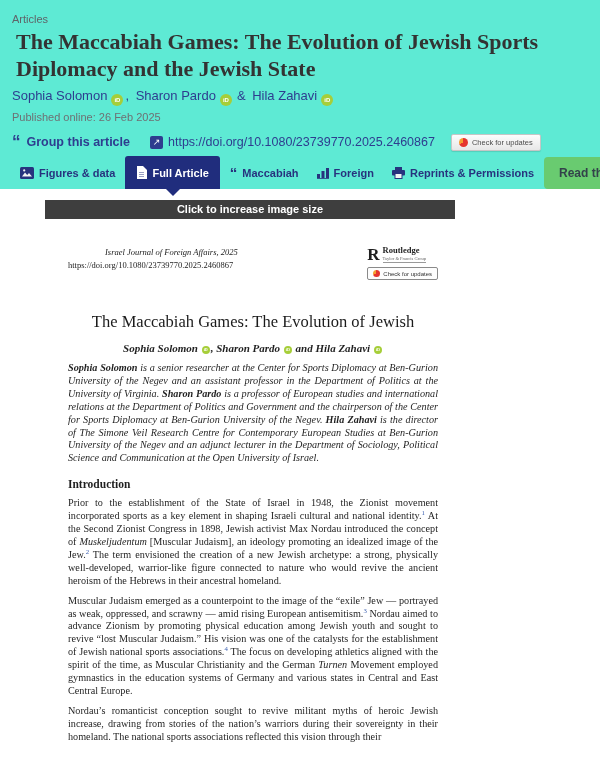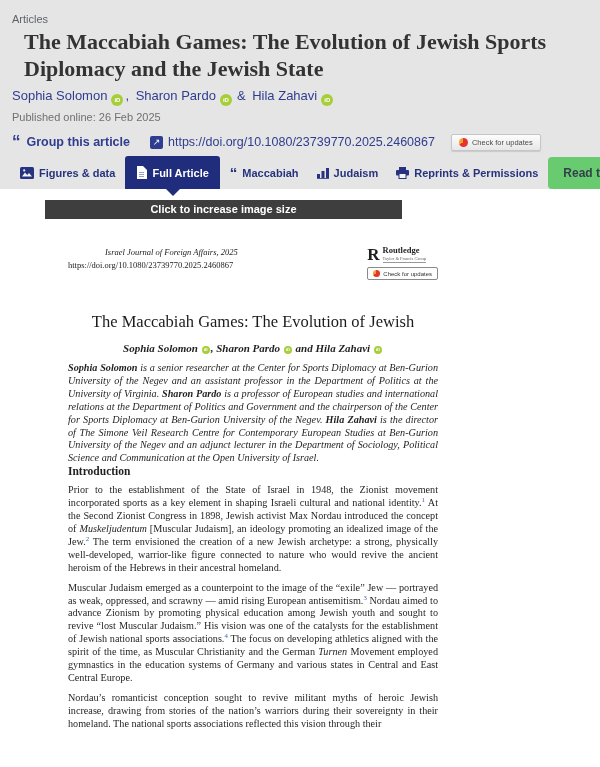--- a/index.html
+++ b/index.html
@@ -3,27 +3,27 @@
 <meta charset="utf-8">
 <style>
   html,body{margin:0;padding:0;}
   body{
     width:600px;height:767px;overflow:hidden;background:#fff;
     font-family:"Liberation Sans",sans-serif;color:#222;
     position:relative;
   }
   
   .topbar{
-    background:#e5e5e5;height:189px;box-sizing:border-box;
+    background:#5eead4;height:189px;box-sizing:border-box;
     padding:13px 12px 0 12px;display:flex;flex-direction:column;
   }
   .eyebrow{font-size:11px;color:#5f6368;}
   .page-title{
     font-family:"Liberation Serif",serif;font-weight:700;color:#333;
-    font-size:22px;line-height:1.22;margin:4px 0 5px 12px;max-width:584px;
+    font-size:22px;line-height:1.22;margin:4px 0 5px 4px;max-width:584px;
   }
   .authors{font-size:13px;color:#2e3d8f;line-height:16px;}
   .author{color:#2e3d8f;text-decoration:none;cursor:pointer;}
   .orcid{
     display:inline-flex;align-items:center;justify-content:center;
     width:12px;height:12px;border-radius:50%;background:#a6ce39;color:#fff;
     font-size:6px;font-weight:700;vertical-align:-2px;margin:0 2px 0 4px;cursor:pointer;
   }
   .sep-comma{margin-right:3px;}
   .sep-amp{margin:0 3px;}
@@ -62,21 +62,21 @@
   .tab svg{flex-shrink:0;}
   .tab .quote-glyph{font-size:15px;line-height:6px;margin:0;}
   .read-btn{
     margin-left:auto;background:#69cb70;color:#33424a;border:none;cursor:pointer;
     font-family:"Liberation Sans",sans-serif;font-weight:700;font-size:12px;
     padding:9px 15px;border-radius:4px;white-space:nowrap;
   }
   
   .content{background:#fff;padding-top:11px;}
   .img-caption-bar{
-    margin-left:45px;width:357px;background:#3e3e3e;color:#fff;
+    margin-left:45px;width:410px;background:#3e3e3e;color:#fff;
     font-size:11px;font-weight:700;text-align:center;padding:3px 0 4px;cursor:pointer;
   }
   .pdf{
     margin-left:68px;width:370px;font-family:"Liberation Serif",serif;color:#1f1f1f;
     cursor:pointer;
   }
   .pdf-head{display:flex;justify-content:space-between;margin-top:27px;}
   .pdf-head-left{font-size:8.5px;line-height:1.5;color:#222;}
   .journal-line{font-style:italic;margin-left:37px;}
   .pdf-head-right{text-align:left;}
@@ -98,21 +98,21 @@
     text-align:center;font-size:11px;margin-top:10px;font-weight:700;font-style:italic;
   }
   .seg-orcid{
     display:inline-flex;align-items:center;justify-content:center;
     width:8px;height:8px;border-radius:50%;background:#a6ce39;color:#fff;
     font-size:4px;font-weight:700;font-style:normal;vertical-align:1px;margin:0 1px;
   }
   .pdf-bio{
     margin-top:8px;font-size:10.2px;line-height:12.9px;text-align:justify;font-style:italic;
   }
-  .pdf-h2{font-size:11.5px;font-weight:700;}
+  .pdf-h2{font-size:11.5px;font-weight:700;margin-top:13px;}
   .pdf-para{font-size:10.2px;line-height:12.9px;text-align:justify;margin:7px 0 0 0;}
   .seg-i{font-style:italic;}
   .seg-bi{font-weight:700;font-style:italic;}
   .seg-sup{vertical-align:super;font-size:6.8px;line-height:0;color:#3a5fb0;}
 </style>
 </head>
 <body>
 
 <div class="topbar">
   <div class="eyebrow">Articles</div>
@@ -161,21 +161,21 @@
       <span class="quote-glyph">“</span>
       <span>Maccabiah</span>
     </div>
     <div class="tab">
       <svg width="12" height="12" viewBox="0 0 12 12">
           <rect x="0" y="7" width="3" height="4" fill="currentColor"></rect>
           <rect x="4.5" y="4" width="3" height="7" fill="currentColor"></rect>
           <rect x="9" y="1" width="3" height="10" fill="currentColor"></rect>
           <rect x="0" y="11.2" width="12" height="0.8" fill="currentColor"></rect>
         </svg>
-      <span>Judaism</span>
+      <span>Foreign</span>
     </div>
     <div class="tab">
       <svg width="13" height="12" viewBox="0 0 13 12">
           <path fill="currentColor" d="M3 0h7v3H3z"></path>
           <rect x="0" y="3" width="13" height="5.5" rx="1" fill="currentColor"></rect>
           <rect x="3" y="6.5" width="7" height="5" fill="#f3f4f4" stroke="currentColor"></rect>
         </svg>
       <span>Reprints &amp; Permissions</span>
     </div>
     <button class="read-btn">Read this article</button>

